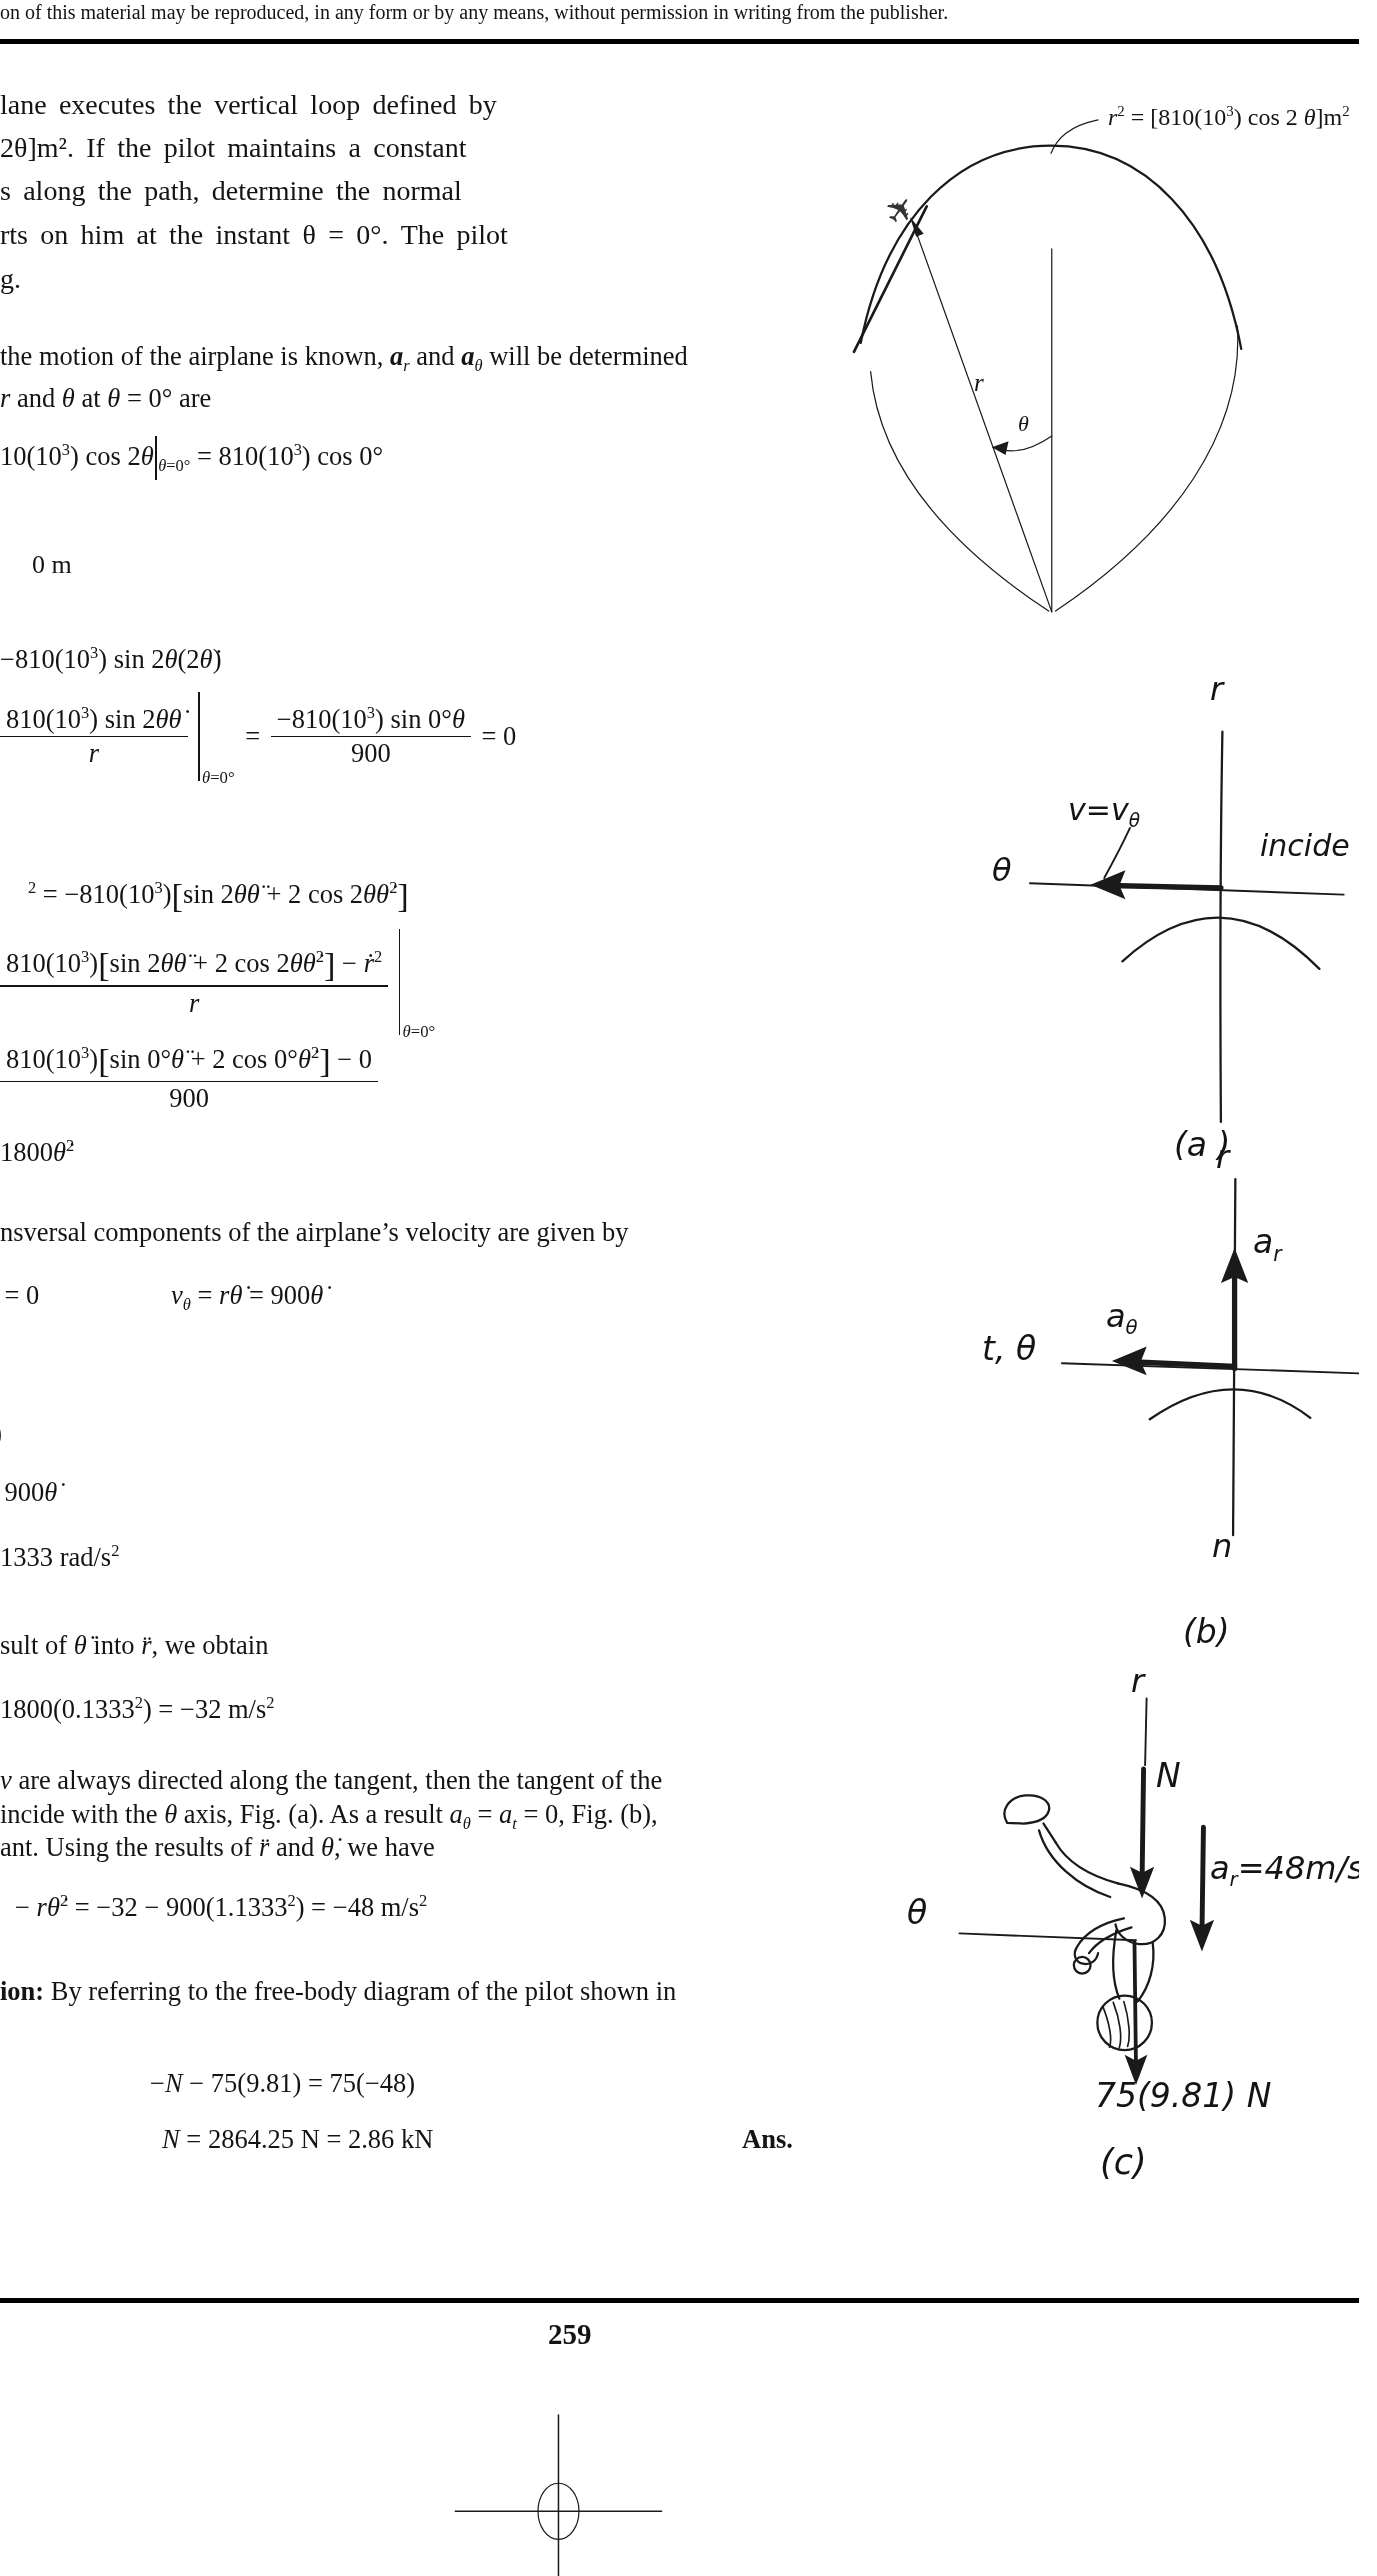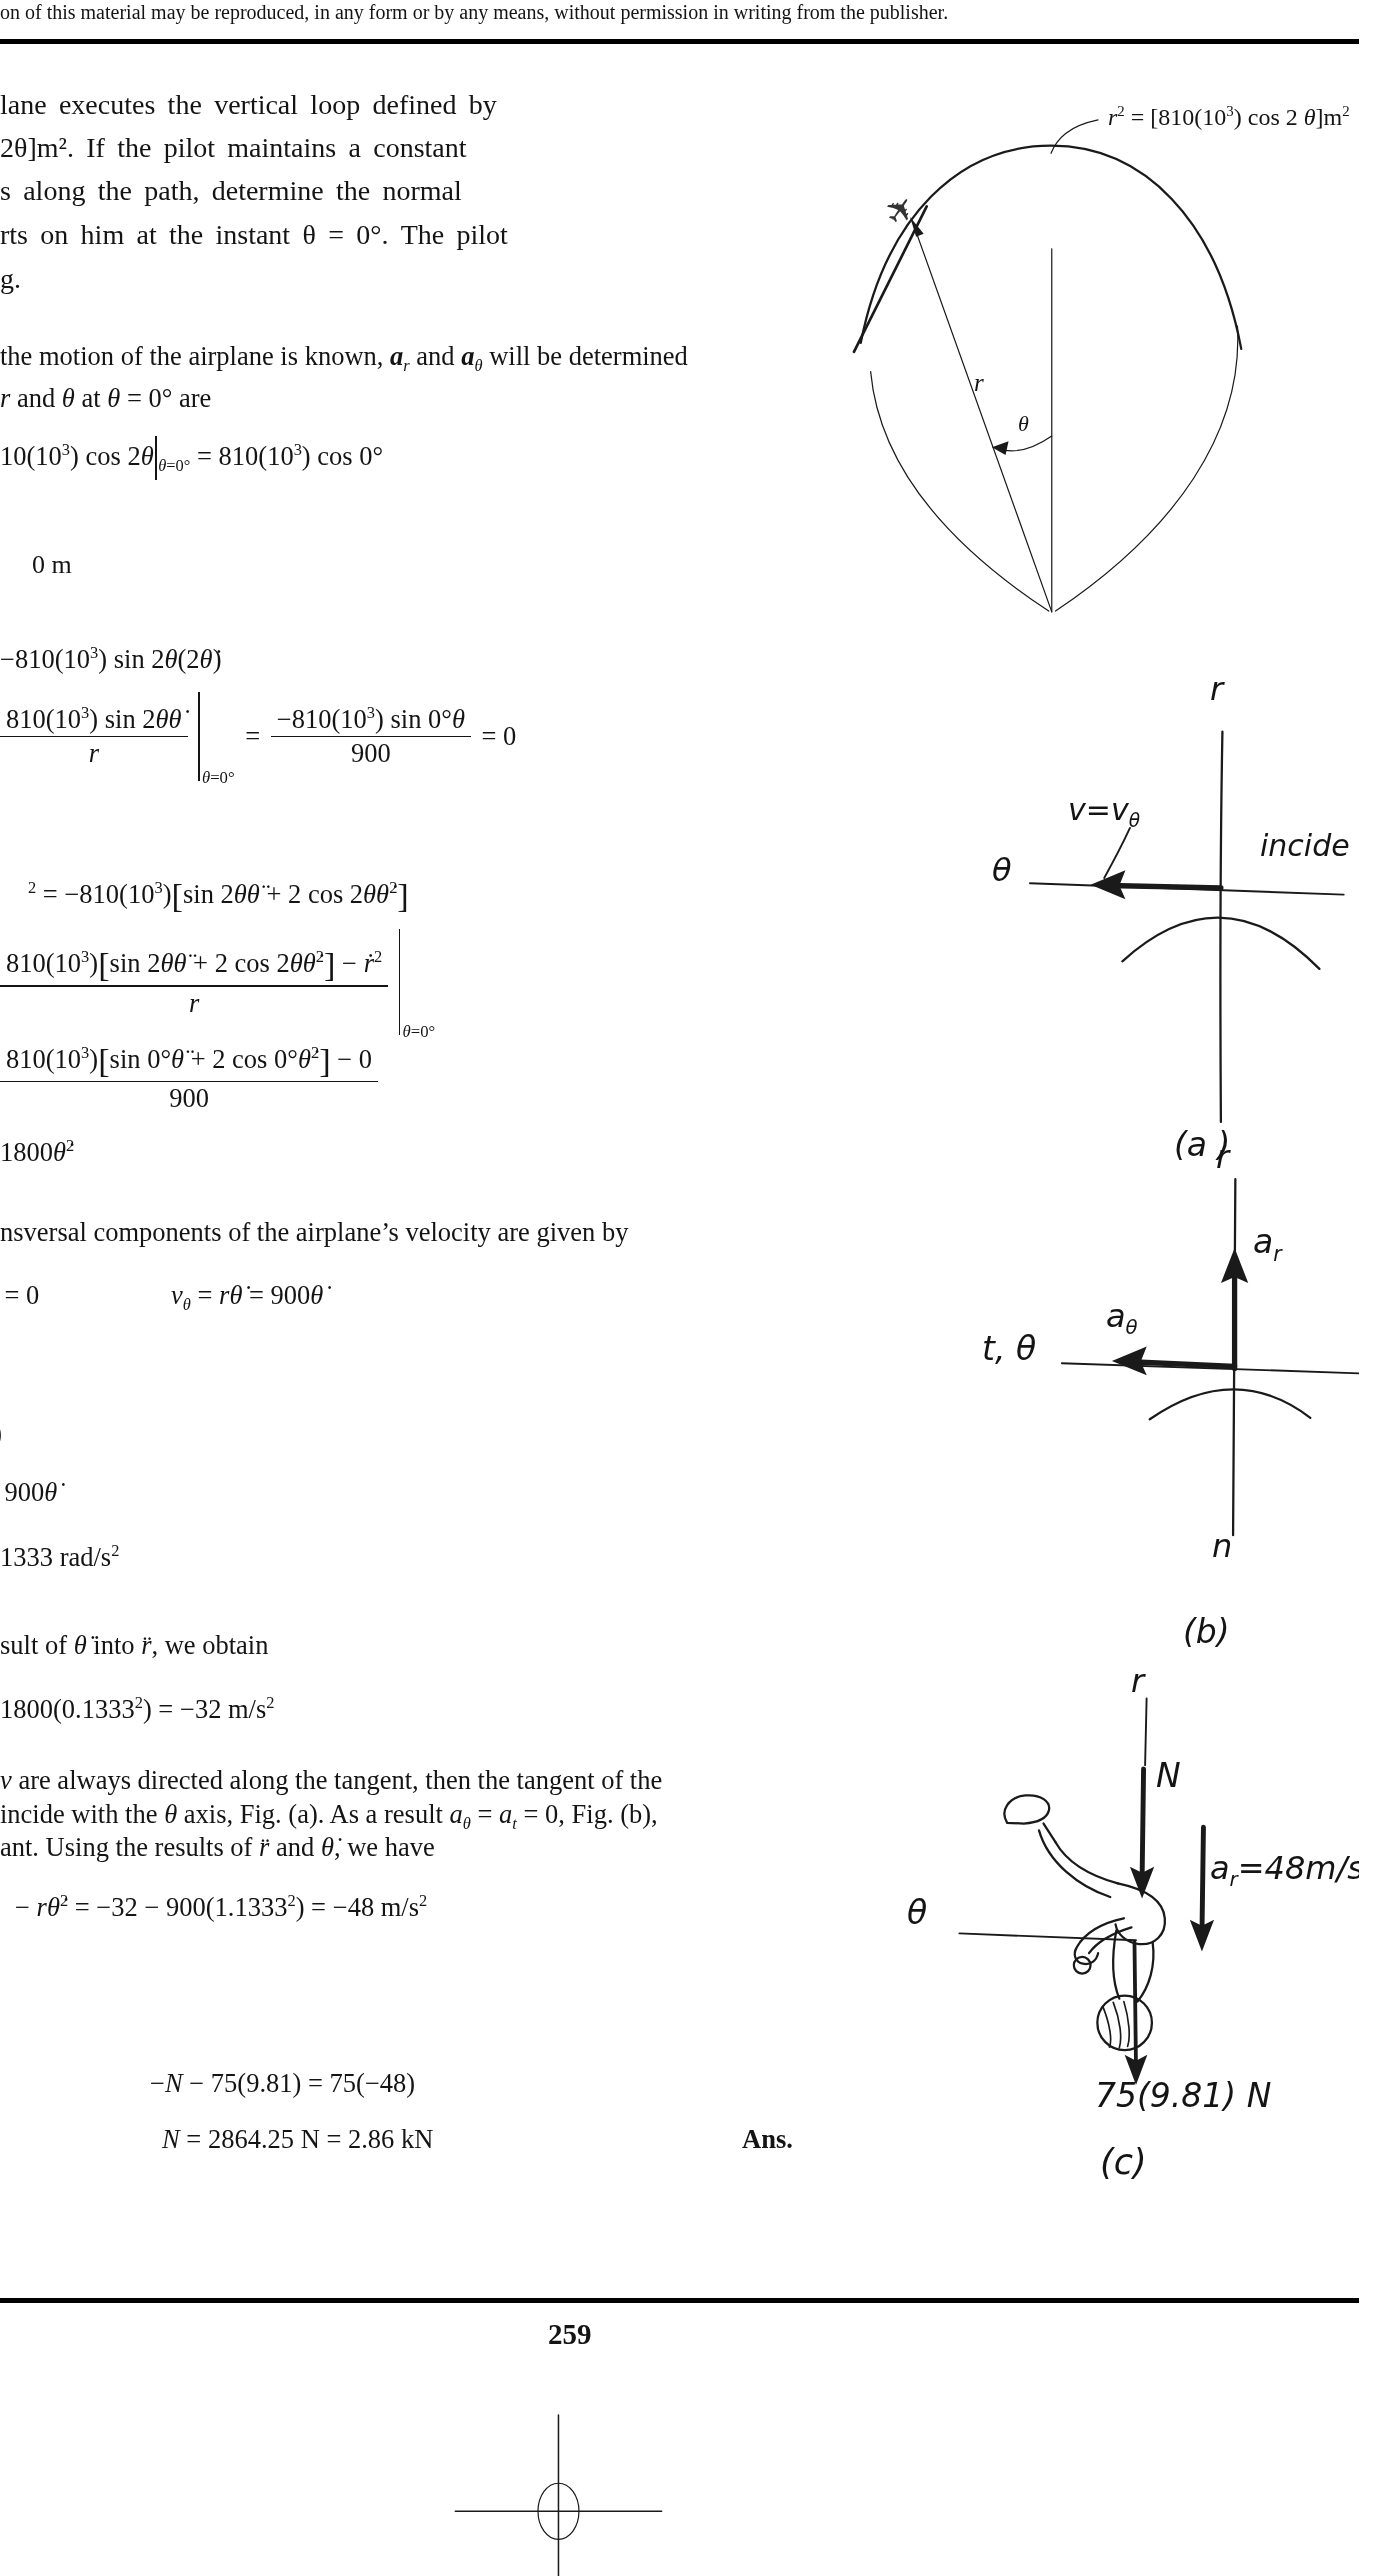--- a/index.html
+++ b/index.html
@@ -103,20 +103,21 @@
 
   <div class="t serif" style="left:0;top:1632px;font-size:26.5px;"><span class="">sult of </span><span class="it">θ̇</span><span class=""> into </span><span class="it">r̈</span><span class="">, we obtain</span></div>
   <div class="t serif" style="left:0;top:1696px;font-size:26.5px;"><span class="">1800(0.1333</span><span class="sup">2</span><span class="">) = −32 m/s</span><span class="sup">2</span></div>
 
   <div class="t serif" style="left:0;top:1767px;font-size:26.5px;"><span class="it">v</span><span class=""> are always directed along the tangent, then the tangent of the</span></div>
   <div class="t serif" style="left:0;top:1801px;font-size:26.5px;"><span class="">incide with the </span><span class="it">θ</span><span class=""> axis, Fig. (a). As a result </span><span class="it">a</span><span class="sub it">θ</span><span class=""> = </span><span class="it">a</span><span class="sub it">t</span><span class=""> = 0, Fig. (b),</span></div>
   <div class="t serif" style="left:0;top:1834px;font-size:26.5px;"><span class="">ant. Using the results of </span><span class="it">r̈</span><span class=""> and </span><span class="it">θ̇</span><span class="">, we have</span></div>
 
   <div class="t serif" style="left:15px;top:1894px;font-size:26.5px;"><span class="">− </span><span class="it">r</span><span class="it">θ̇</span><span class="sup">2</span><span class=""> = −32 − 900(1.1333</span><span class="sup">2</span><span class="">) = −48 m/s</span><span class="sup">2</span></div>
 
+  <div class="t serif" style="left:0;top:1978px;font-size:26.5px;"><span class="bf">ion:</span><span class=""> By referring to the free-body diagram of the pilot shown in</span></div>
 
   <div class="t serif" style="left:150px;top:2070px;font-size:26.5px;"><span class="">−</span><span class="it">N</span><span class=""> − 75(9.81) = 75(−48)</span></div>
   <div class="t serif" style="left:162px;top:2126px;font-size:26.5px;"><span class="it">N</span><span class=""> = 2864.25 N = 2.86 kN</span></div>
   <div class="t serif bf" style="left:742px;top:2126px;font-size:26.5px;">Ans.</div>
 
   <div class="t serif" style="left:1098px;top:105px;font-size:24px;margin-left:10px;"><span class="it">r</span><span class="sup">2</span><span class=""> = [810(10</span><span class="sup">3</span><span class="">) cos 2 </span><span class="it">θ</span><span class="">]m</span><span class="sup">2</span></div>
   <svg style="left:819px;top:76px;" width="558" height="576" viewBox="0 0 736 760">
     <path d="M 368,58 C 330,66 314,82 306,102" stroke-width="1.6"></path>
     <path d="M 55,352 C 88,185 185,92 306,92 C 428,92 525,190 557,360" stroke-width="3"></path>
     <path d="M 552,330 C 560,470 470,600 312,706" stroke-width="1.6"></path>

